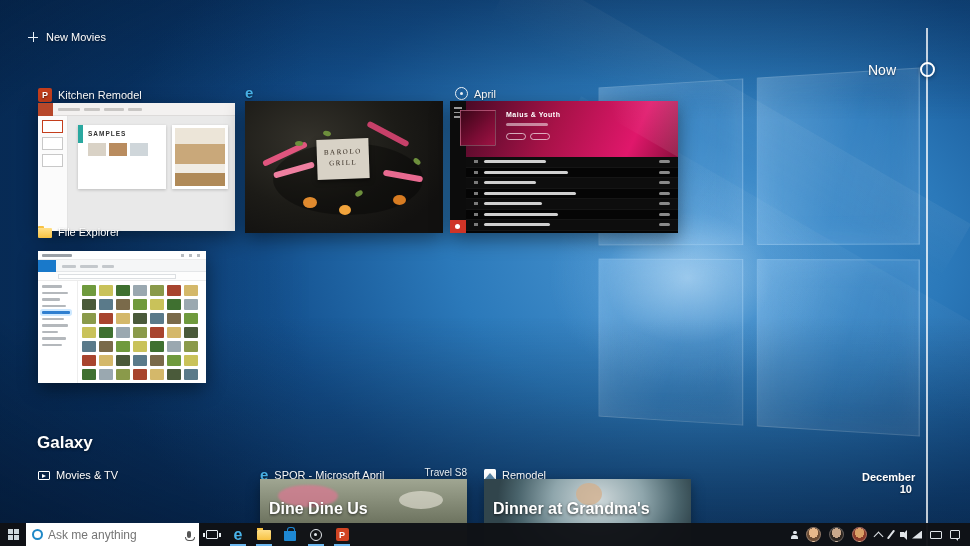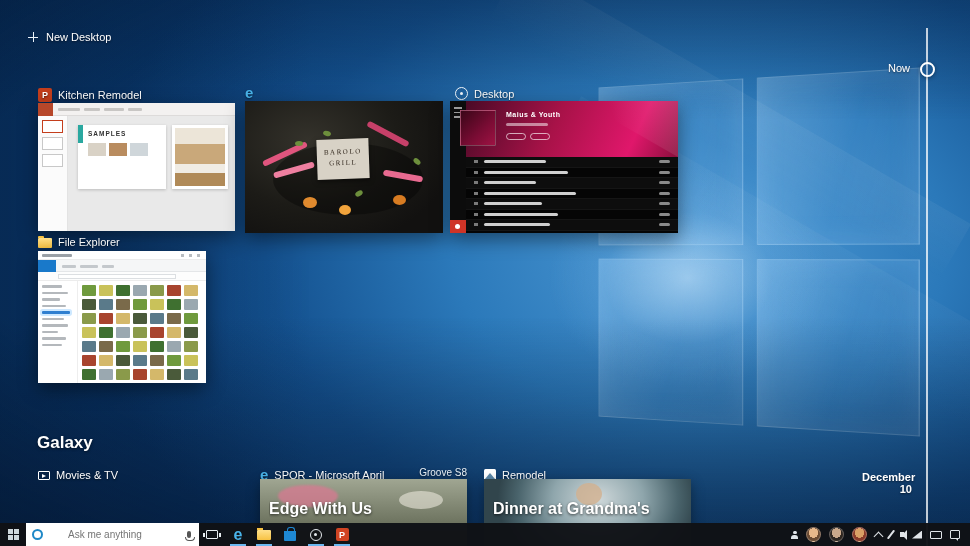--- a/index.html
+++ b/index.html
@@ -31,22 +31,22 @@
   .new-desktop { position:absolute; left:28px; top:31px; display:flex; align-items:center;
     gap:8px; color:#fff; font-size:11px; cursor:pointer; text-shadow:0 1px 2px rgba(0,0,0,.5); }
   .plus { position:relative; width:10px; height:10px; }
   .plus:before, .plus:after { content:""; position:absolute; background:#e9f2fa; }
   .plus:before { left:4.5px; top:0; width:1.5px; height:10px; }
   .plus:after  { left:0; top:4.5px; width:10px; height:1.5px; }
 
   
   .tl-line { position:absolute; left:926px; top:28px; width:1.5px; height:518px;
     background:rgba(255,255,255,.75); }
-  .tl-now { position:absolute; left:868px; top:62px; width:42px; text-align:right;
-    color:#fff; font-size:11px; text-shadow:0 1px 2px rgba(0,0,0,.5); }
+  .tl-now { position:absolute; left:868px; top:62px; width:42px; 
+    color:#fff; font-size:14px; text-shadow:0 1px 2px rgba(0,0,0,.5); }
   .tl-circle { position:absolute; left:919.5px; top:62px; width:15px; height:15px;
     border:2px solid #fff; border-radius:50%; background:rgba(25,80,140,.25);
     box-shadow:0 1px 4px rgba(0,0,0,.4); cursor:pointer; }
   .tl-date { position:absolute; left:862px; top:471px; width:50px; text-align:right;
     color:#fff; font-size:11px; font-weight:bold; text-shadow:0 1px 2px rgba(0,0,0,.5); }
 
   
   .wlabel { position:absolute; height:15px; display:flex; align-items:center; gap:6px;
     color:#fff; font-size:11px; text-shadow:0 1px 2px rgba(0,0,0,.55); white-space:nowrap; }
   .ic-ppt { width:14px; height:14px; background:#c43e1c; border-radius:2px; color:#fff;
@@ -195,22 +195,22 @@
     border-radius:50%; background:rgba(210,176,142,.8); }
 
   
   .taskbar { position:absolute; left:0; bottom:0; width:970px; height:23px;
     background:rgba(16,18,22,.97); display:flex; align-items:center; z-index:50; }
   .tb-start { width:26px; height:23px; display:flex; align-items:center; justify-content:center; cursor:pointer; }
   .winlogo { display:grid; grid-template-columns:5px 5px; grid-template-rows:5px 5px; gap:1px; }
   .winlogo i { background:#cfd8dc; }
   .tb-search { width:173px; height:23px; background:#fff; display:flex; align-items:center; padding:0 6px; gap:5px; }
   .cortana { width:11px; height:11px; border:2px solid #1e88c7; border-radius:50%; flex:none; }
-  .tb-search input { flex:1; min-width:0; border:none; outline:none; font-size:10px; color:#444;
-    font-family:"Liberation Sans", sans-serif; background:transparent;margin-left:20px; }
+  .tb-search input { flex:1; min-width:0; border:none; outline:none; font-size:12px; color:#444;
+    font-family:"Liberation Sans", sans-serif; background:transparent; }
   .mic { position:relative; width:4px; height:7px; background:#555; border-radius:2px; flex:none; margin-right:2px; }
   .mic:after { content:""; position:absolute; left:-2px; bottom:-3px; width:8px; height:3px;
     border:1px solid #555; border-top:none; border-radius:0 0 4px 4px; }
   .tb-ic { position:relative; width:26px; height:23px; display:flex; align-items:center; justify-content:center; cursor:pointer; }
   .tb-ic.run:after { content:""; position:absolute; left:5px; right:5px; bottom:0; height:2px; background:#6cb8f0; }
   .tv-icon { position:relative; width:12px; height:9px; border:1.2px solid #e8eef2; border-radius:1px; }
   .tv-icon:before, .tv-icon:after { content:""; position:absolute; top:1.5px; width:2px; height:4.5px; background:#e8eef2; }
   .tv-icon:before { left:-4px; } .tv-icon:after { right:-4px; }
   .tb-edge { color:#49b4ea; font-size:16px; font-weight:bold; line-height:20px; }
   .tb-folder { position:relative; width:14px; height:10px; background:linear-gradient(#ffe08a,#f7c243); border-radius:1px; }
@@ -253,21 +253,21 @@
       <i></i>
       <i></i>
     </div>
   <div class="glow"></div>
   <div class="beam b1"></div>
   <div class="beam b2"></div>
   <div class="vignette"></div>
 
   <div class="new-desktop">
     <span class="plus"></span>
-    <span>New Desktop</span>
+    <span>New Movies</span>
   </div>
 
   <div class="tl-line"></div>
   <div class="tl-now">Now</div>
   <div class="tl-circle"></div>
   <div class="tl-date">December 10</div>
 
   <div class="wlabel" style="left:38px; top:87px;">
     <span class="ic-ppt">P</span>
     <span>Kitchen Remodel</span>
@@ -318,21 +318,21 @@
       <div class="leaf l3"></div>
       <div class="leaf l4"></div>
     <div class="menu-card">
       <div>BAROLO</div>
       <div>GRILL</div>
     </div>
   </div>
 
   <div class="wlabel" style="left:455px; top:86px;">
     <span class="ic-groove"></span>
-    <span>Desktop</span>
+    <span>April</span>
   </div>
   <div class="thumb" id="th-groove">
     <div class="g-side">
         <i></i>
         <i></i>
         <i></i>
       </div>
     <div class="g-banner"></div>
     <div class="g-art"></div>
     <div class="g-title">Maius &amp; Youth</div>
@@ -374,21 +374,21 @@
         </div>
       <div class="g-row">
           <span class="n"></span>
           <span class="t"></span>
           <span class="d"></span>
         </div>
     </div>
     <div class="g-np"></div>
   </div>
 
-  <div class="wlabel" style="left:38px; top:234px;">
+  <div class="wlabel" style="left:38px; top:224px;">
     <span class="ic-folder"></span>
     <span>File Explorer</span>
   </div>
   <div class="thumb" id="th-exp">
     <div class="e-title">
         <i></i>
         <b class="w1"></b>
         <b class="w2"></b>
         <b class="w3"></b>
       </div>
@@ -469,25 +469,25 @@
   <div class="earlier-h">Galaxy</div>
 
   <div class="wlabel" style="left:38px; top:467px;">
     <span class="ic-movies"></span>
     <span>Movies &amp; TV</span>
   </div>
 
   <div class="wlabel" style="left:260px; top:467px; width:207px;">
     <span class="ic-edge">e</span>
     <span>SPQR - Microsoft April</span>
-    <span class="badge">Groove S8</span>
+    <span class="badge">Travel S8</span>
   </div>
   <div class="card" id="card-spqr">
     <div class="card-img"></div>
-    <div class="card-title">Edge With Us</div>
+    <div class="card-title">Dine Dine Us</div>
   </div>
 
   <div class="wlabel" style="left:484px; top:467px;">
     <span class="ic-photos"></span>
     <span>Remodel</span>
   </div>
   <div class="card" id="card-photos">
     <div class="card-img"></div>
     <div class="card-title">Dinner at Grandma's</div>
   </div>

